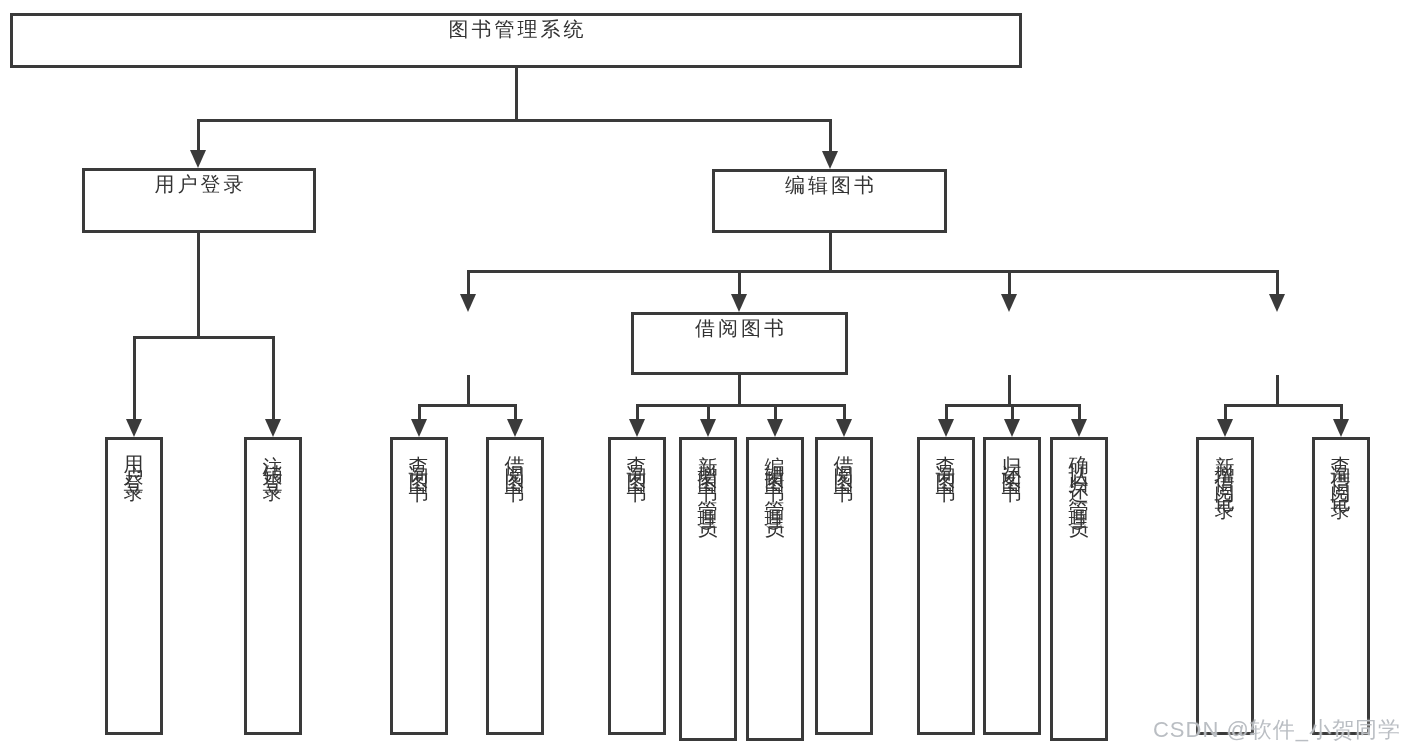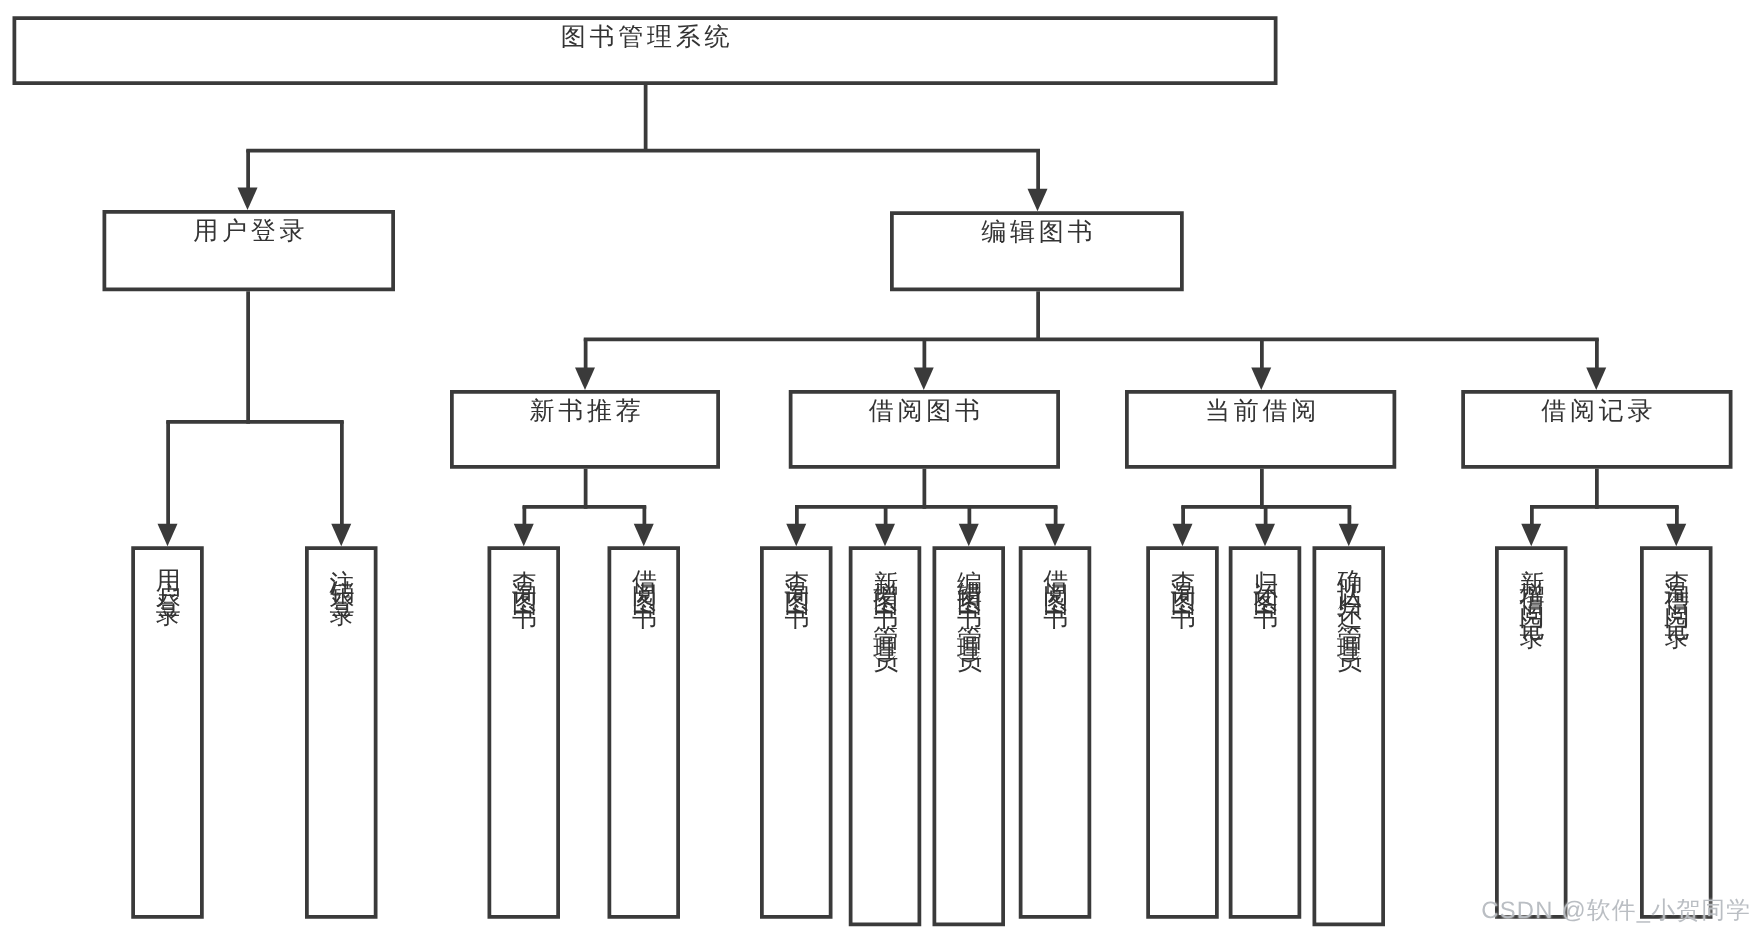--- a/index.html
+++ b/index.html
@@ -38,21 +38,21 @@
   .seg{position:absolute;background:var(--line);}
   .ahead{
     position:absolute;width:0;height:0;
     border-left:8px solid transparent;
     border-right:8px solid transparent;
     border-top:18px solid var(--line);
   }
   .watermark{
     position:absolute;
     top:715px;right:4px;
-    font-size:19px;
+    font-size:22px;
     color:rgba(182,186,192,0.95);
     text-shadow:0 0 2px #ffffff;
     white-space:nowrap;
     z-index:20;
     letter-spacing:1px;
   }
 </style>
 </head>
 <body>
 
@@ -62,31 +62,22 @@
     <span>图书管理系统</span>
   </div>
 
   <div class="box hbox" style="left:82px;top:168px;width:234px;height:65px;">
     <span>用户登录</span>
   </div>
   <div class="box hbox" style="left:712px;top:169px;width:235px;height:64px;">
     <span>编辑图书</span>
   </div>
 
-  <div class="box hbox" style="left:360px;top:312px;width:216px;height:63px;">
-    <span>新书推荐</span>
-  </div>
   <div class="box hbox" style="left:631px;top:312px;width:217px;height:63px;">
     <span>借阅图书</span>
-  </div>
-  <div class="box hbox" style="left:900px;top:312px;width:217px;height:63px;">
-    <span>当前借阅</span>
-  </div>
-  <div class="box hbox" style="left:1169px;top:312px;width:217px;height:63px;">
-    <span>借阅记录</span>
   </div>
 
   <div class="box leaf" style="left:105px;top:437px;width:58px;height:298px;">
     <span>用户登录</span>
   </div>
   <div class="box leaf" style="left:244px;top:437px;width:58px;height:298px;">
     <span>注销登录</span>
   </div>
 
   <div class="box leaf" style="left:390px;top:437px;width:58px;height:298px;">

